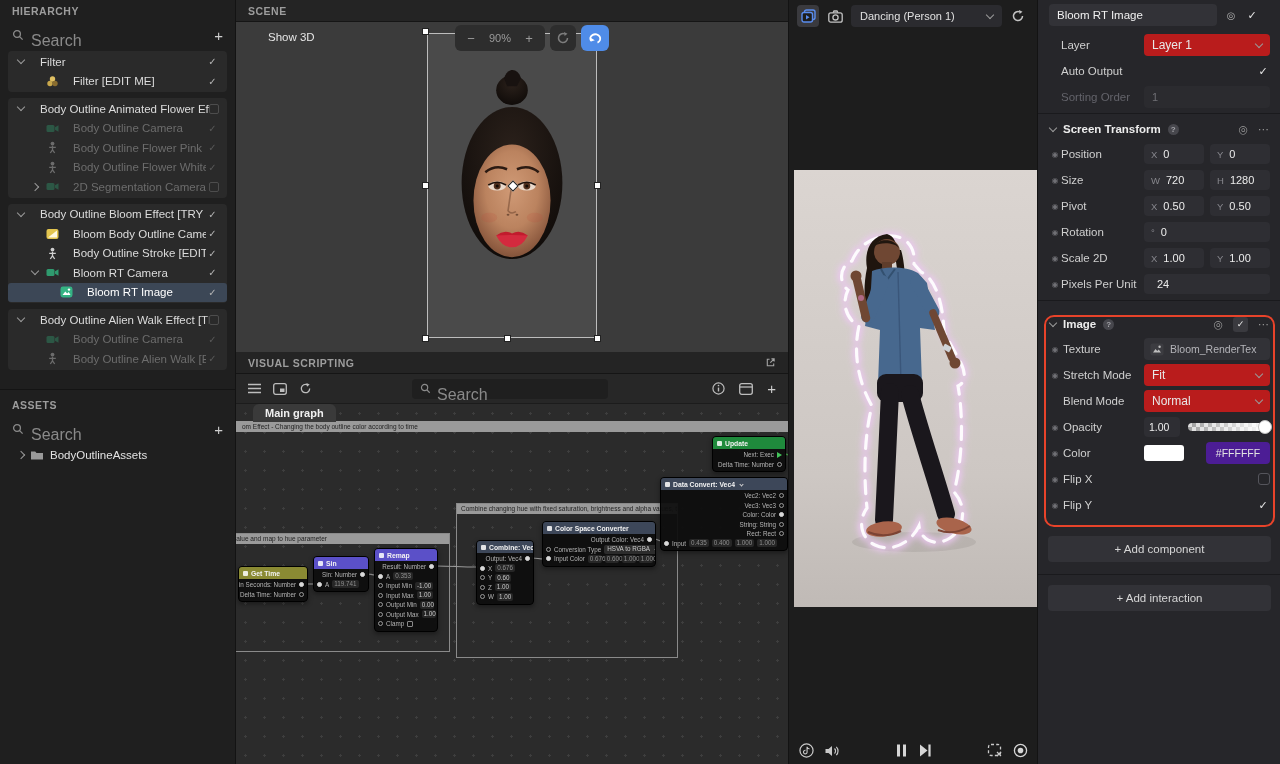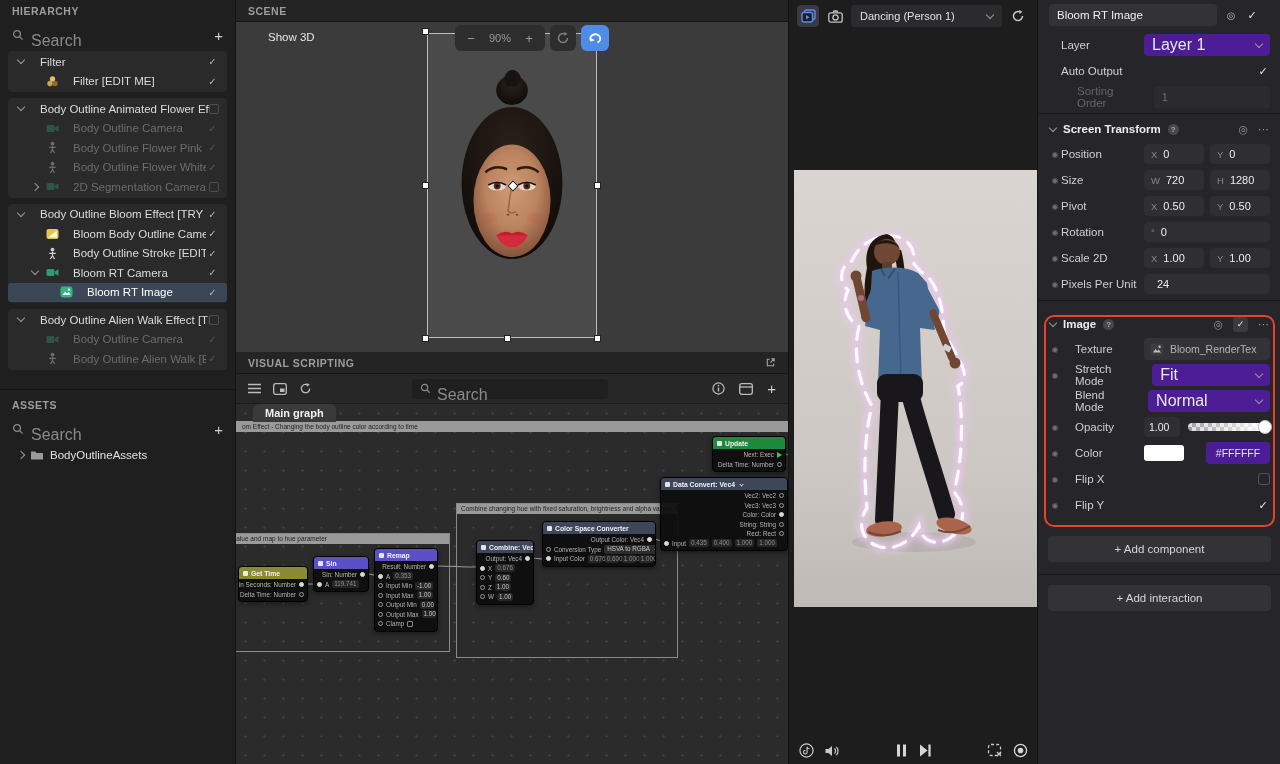--- a/index.html
+++ b/index.html
@@ -123,27 +123,27 @@
              align-items:center; padding:0 10px; gap:10px; }
   .prevctl .mid { margin:0 auto; display:flex; gap:12px; }
   .prevctl .right { display:flex; gap:10px; }
 
   
   #inspector { position:absolute; left:1037px; top:0; width:243px; height:764px;
                background:#26262a; border-left:1px solid #131313; }
   .insname { display:flex; align-items:center; gap:8px; padding:4px 10px 6px 11px; }
   .namefield { width:168px; height:22px; background:#323237; border-radius:4px;
                display:flex; align-items:center; padding:0 8px; font-size:11.5px; color:#f0f0f0; }
-  .irow { height:26px; display:flex; align-items:center; padding:0 10px 0 11px; gap:14px; }
+  .irow { height:26px; display:flex; align-items:center; padding:0 10px 0 11px; gap:2px; }
   .kf { width:12px; font-size:8px; color:#6f6f74; text-align:center; flex:none; }
   .ilabel { font-size:11.5px; color:#cfcfcf; }
   .ilabel.dim { color:#63636a; }
   .ivalue { margin-left:auto; width:126px; }
-  .dropfield { height:22px; background:#4c1d95; border-radius:4px; display:flex;
-               align-items:center; padding:0 8px; font-size:16px; color:#e8e8e8; }
+  .dropfield { height:22px; background:#b91c1c; border-radius:4px; display:flex;
+               align-items:center; padding:0 8px; font-size:12px; color:#e8e8e8; }
   .dropfield .chev { margin-left:auto; }
   .inputfield { height:22px; background:#2b2b2f; border-radius:4px; display:flex;
                 align-items:center; padding:0 8px; font-size:11px; color:#6f6f74; }
   .ckmark { margin-left:auto; color:#e8e8e8; font-size:11px; width:14px; text-align:center; }
   .ckbox { margin-left:auto; width:12px; height:12px; border:1.5px solid #55555c; border-radius:3px; }
   .divider { height:1px; background:#1a1a1d; margin:3px 0; }
   .sechead { height:24px; display:flex; align-items:center; gap:7px; padding:0 10px 0 12px;
              font-size:11.5px; color:#ececec; font-weight:bold; }
   .qmark { width:11px; height:11px; border-radius:50%; background:#47474d; color:#a5a5aa;
            font-size:8px; display:flex; align-items:center; justify-content:center; font-weight:bold; }
@@ -870,21 +870,21 @@
       <div class="ivalue dropfield">
         <span>Layer 1</span>
           <span class="chev cd"></span>
       </div>
     </div>
     <div class="irow">
       <span class="ilabel" style="margin-left:12px;">Auto Output</span>
       <span class="ckmark" id="autosort-check">✓</span>
     </div>
     <div class="irow">
-      <span class="ilabel dim" style="margin-left:28px;">Sorting Order</span>
+      <span class="ilabel dim" style="margin-left:12px;">Sorting Order</span>
       <div class="ivalue inputfield">1</div>
     </div>
     <div class="divider"></div>
 
     <div class="sechead">
       <span class="chev cd"></span>
       <span>Screen Transform</span>
       <span class="qmark">?</span>
       <span class="right">
         <span>◎</span>

